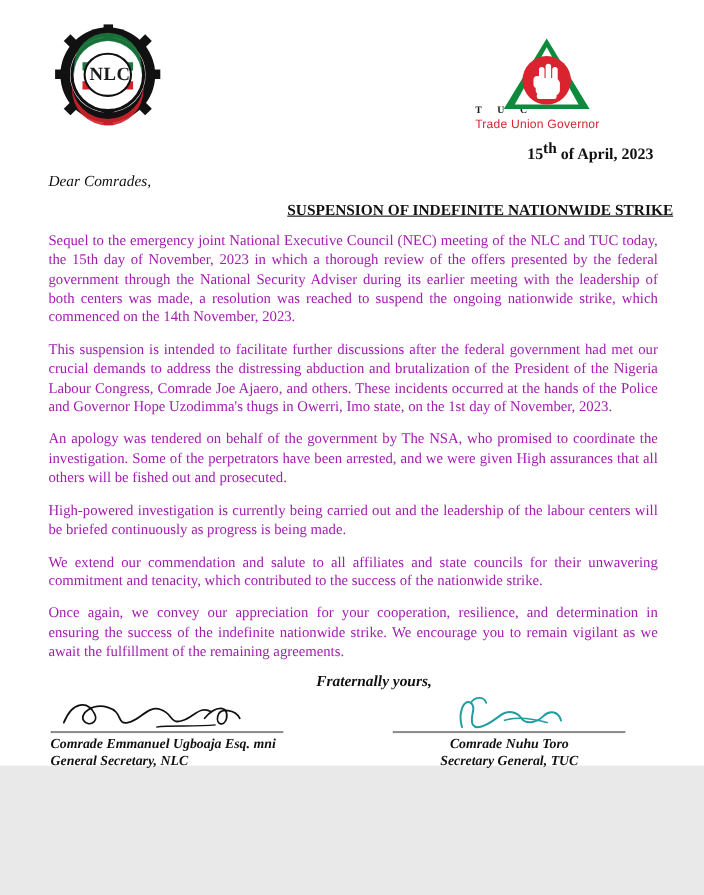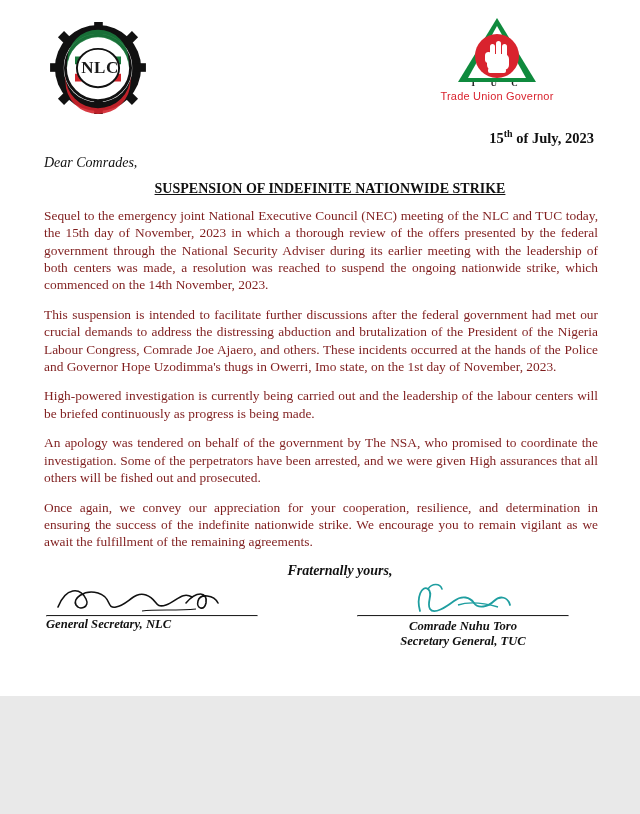--- a/index.html
+++ b/index.html
@@ -54,24 +54,24 @@
     color: #1a1a1a;
     letter-spacing: 0.5px;
     padding-left: 4px;
     box-sizing: border-box;
   }
 
   
   .tuc-logo {
     position: absolute;
     right: 50px;
-    top: 6px;
+    top: 23px;
     width: 130px;
     height: 100px;
-    text-align: center;
+    text-align: left;
   }
   .tuc-mark {
     width: 86px;
     height: 70px;
     margin: 0 auto;
     position: relative;
   }
   .tuc-letters {
     font-family: "Liberation Serif", serif;
     font-size: 9px;
@@ -90,21 +90,21 @@
 
   
   .date-line {
     text-align: right;
     font-family: "Liberation Serif", serif;
     font-weight: bold;
     font-size: 14.5px;
     color: #111;
     margin: 6px 18px 8px 0;
   }
-  .date-line sup { font-size: 10px; }
+  .date-line sup { font-size: 14px; }
 
   .to-label {
     font-family: "Liberation Serif", serif;
     font-weight: bold;
     font-size: 14px;
     color: #111;
     margin: 0 0 2px 16px;
   }
   ol.recipients {
     margin: 0 0 10px 0;
@@ -123,38 +123,38 @@
 
   .salutation {
     font-family: "Liberation Serif", serif;
     font-style: italic;
     font-size: 14px;
     color: #111;
     margin: 6px 0 10px 16px;
   }
 
   .subject {
-    text-align: center;
+    text-align: right;
     font-family: "Liberation Serif", serif;
     font-weight: bold;
     font-size: 14px;
     color: #111;
     text-decoration: underline;
     margin: 0 0 10px 0;
     padding-left: 20px;
   }
 
   .body-text {
     margin: 0 14px 0 16px;
   }
   .body-text p {
     font-family: "Liberation Serif", serif;
     font-size: 13.4px;
     line-height: 17.4px;
-    color: #7f1d1d;
+    color: #a21caf;
     text-align: justify;
     margin: 0 0 12px 0;
   }
 
   .fraternally {
     text-align: center;
     font-family: "Liberation Serif", serif;
     font-weight: bold;
     font-style: italic;
     font-size: 14px;
@@ -251,49 +251,51 @@
             <rect x="34" y="52" width="18" height="5" rx="2"></rect>
           </g>
         </svg>
       </div>
       <div class="tuc-letters">T U C</div>
       <div class="tuc-name">Trade Union Governor</div>
     </div>
   </div>
 
   <div class="date-line">
-    <span>15</span><sup>th</sup><span> of July, 2023</span>
+    <span>15</span><sup>th</sup><span> of April, 2023</span>
   </div>
 
 
   <div class="salutation">Dear Comrades,</div>
 
   <div class="subject">SUSPENSION OF INDEFINITE NATIONWIDE STRIKE</div>
 
   <div class="body-text">
     <p>Sequel to the emergency joint National Executive Council (NEC) meeting of the NLC and TUC today, the 15th day of November, 2023 in which a thorough review of the offers presented by the federal government through the National Security Adviser during its earlier meeting with the leadership of both centers was made, a resolution was reached to suspend the ongoing nationwide strike, which commenced on the 14th November, 2023.</p>
     <p>This suspension is intended to facilitate further discussions after the federal government had met our crucial demands to address the distressing abduction and brutalization of the President of the Nigeria Labour Congress, Comrade Joe Ajaero, and others. These incidents occurred at the hands of the Police and Governor Hope Uzodimma's thugs in Owerri, Imo state, on the 1st day of November, 2023.</p>
+    <p>An apology was tendered on behalf of the government by The NSA, who promised to coordinate the investigation. Some of the perpetrators have been arrested, and we were given High assurances that all others will be fished out and prosecuted.</p>
     <p>High-powered investigation is currently being carried out and the leadership of the labour centers will be briefed continuously as progress is being made.</p>
-    <p>An apology was tendered on behalf of the government by The NSA, who promised to coordinate the investigation. Some of the perpetrators have been arrested, and we were given High assurances that all others will be fished out and prosecuted.</p>
+    <p>We extend our commendation and salute to all affiliates and state councils for their unwavering commitment and tenacity, which contributed to the success of the nationwide strike.</p>
     <p>Once again, we convey our appreciation for your cooperation, resilience, and determination in ensuring the success of the indefinite nationwide strike. We encourage you to remain vigilant as we await the fulfillment of the remaining agreements.</p>
   </div>
 
   <div class="fraternally">Fraternally yours,</div>
 
   <div class="signatures">
 
     <div class="sig-block sig-left">
       <div class="sig-scribble">
         <svg viewBox="0 0 210 34" width="210" height="34">
           <path d="M12 26 C20 6, 34 6, 40 18 C44 26, 34 30, 30 24 C26 18, 38 8, 52 12 C66 16, 60 28, 70 26 C82 24, 88 10, 100 14 C112 18, 108 28, 120 24 C130 21, 136 10, 146 16" fill="none" stroke="#111111" stroke-width="1.6" stroke-linecap="round"></path>
           <path d="M140 22 C150 10, 162 10, 160 22 C158 30, 150 28, 152 20 C154 12, 168 14, 172 22" fill="none" stroke="#111111" stroke-width="1.6" stroke-linecap="round"></path>
           <path d="M96 30 C110 28, 130 30, 150 28" fill="none" stroke="#111111" stroke-width="1.2"></path>
         </svg>
       </div>
       <hr class="sig-rule">
+      <div class="sig-name">Comrade Emmanuel Ugboaja Esq. mni</div>
       <div class="sig-title">General Secretary, NLC</div>
     </div>
 
     <div class="sig-block sig-right">
       <div class="sig-scribble">
         <svg viewBox="0 0 210 34" width="210" height="34">
           <path d="M62 30 C58 16, 64 4, 70 8 C76 12, 68 22, 72 28 C76 34, 88 26, 96 20 C104 14, 112 16, 116 22 C120 28, 130 26, 136 20 C142 14, 150 16, 152 24" fill="none" stroke="#1f9ea0" stroke-width="1.8" stroke-linecap="round"></path>
           <path d="M70 8 C74 2, 82 2, 84 8" fill="none" stroke="#1f9ea0" stroke-width="1.6" stroke-linecap="round"></path>
           <path d="M100 24 C112 20, 126 22, 140 26" fill="none" stroke="#1f9ea0" stroke-width="1.4"></path>
         </svg>

